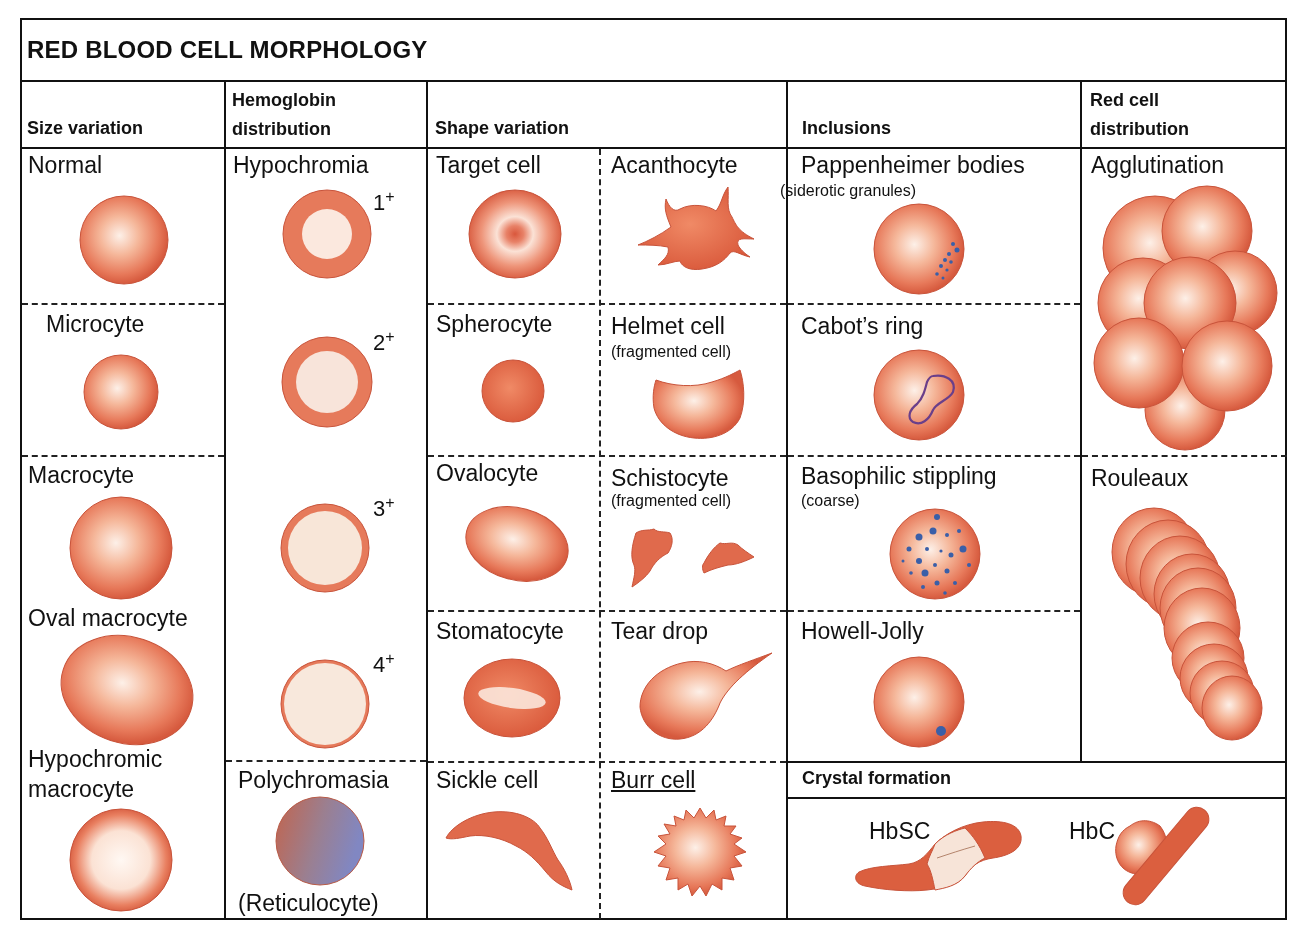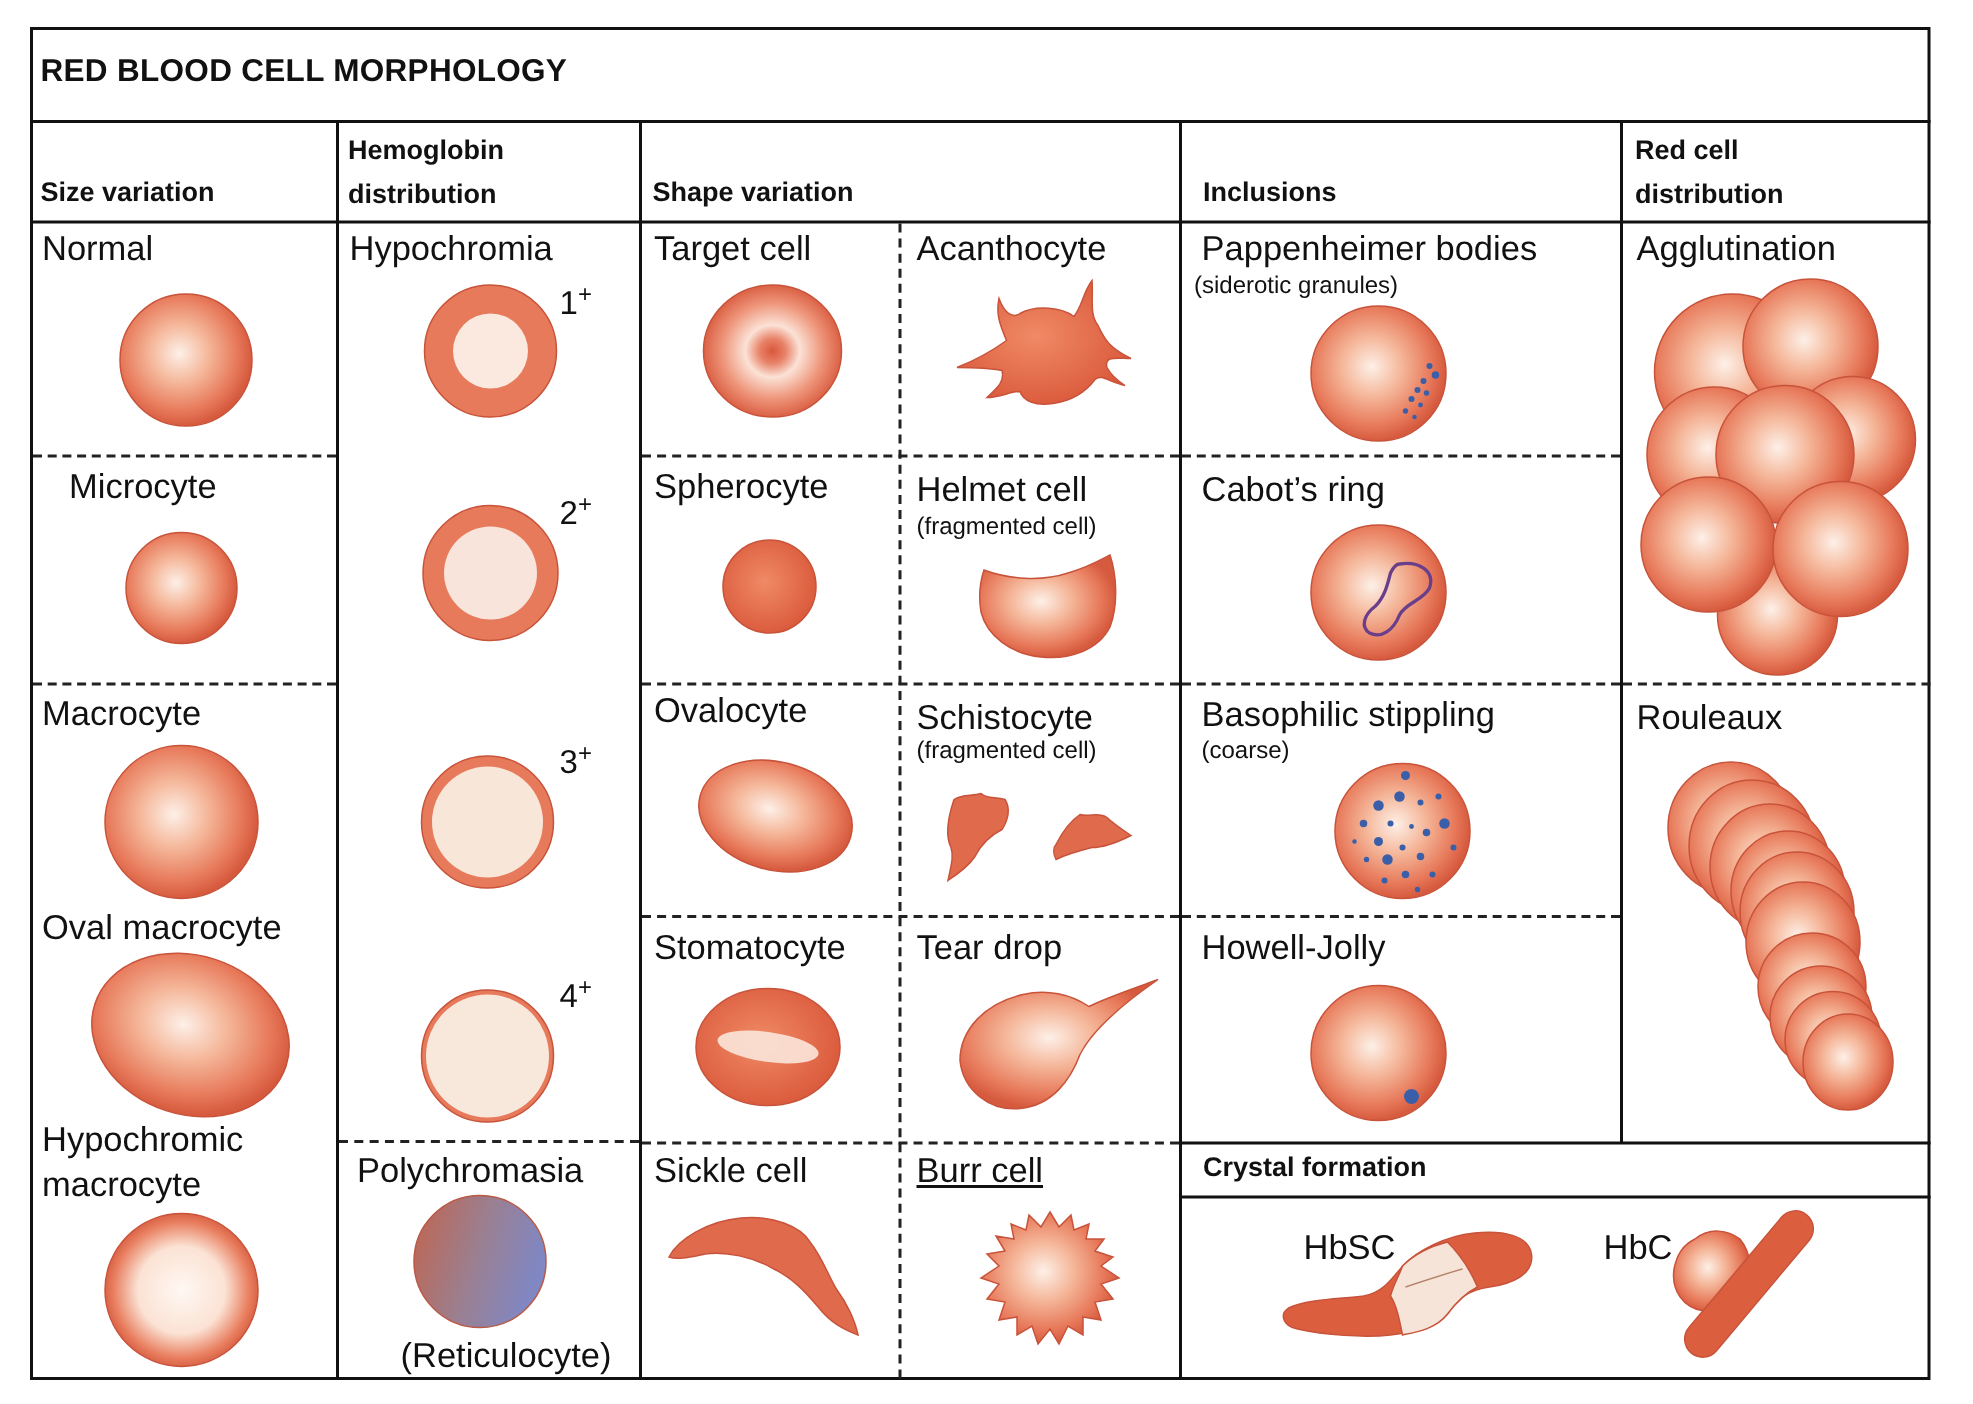--- a/index.html
+++ b/index.html
@@ -1,20 +1,20 @@
 <!DOCTYPE html>
 <html><head>
   <meta charset="utf-8">
   <style>
     html, body { margin: 0; padding: 0; background: #ffffff; }
     body { width: 1315px; height: 936px; position: relative; overflow: hidden;
            font-family: "Liberation Sans", sans-serif; color: #111; }
     .frame { position: absolute; left: 20px; top: 18px; width: 1267px; height: 902px;
              border: 2px solid #111; box-sizing: border-box; }
-    .title { position: absolute; left: 27px; top: 36px; font-size: 21px; font-weight: bold; letter-spacing: 0.2px; }
+    .title { position: absolute; left: 27px; top: 36px; font-size: 24px; font-weight: bold; letter-spacing: 0.2px; }
     .hline { position: absolute; height: 0; border-top: 2px solid #111; }
     .vline { position: absolute; width: 0; border-left: 2px solid #111; }
     .hdash { position: absolute; height: 0; border-top: 2px dashed #222; }
     .vdash { position: absolute; width: 0; border-left: 2px dashed #222; }
     .hdr { position: absolute; font-size: 18px; font-weight: bold; line-height: 29px; }
     .lbl { position: absolute; font-size: 23px; line-height: 26px; white-space: nowrap; }
     .sub { position: absolute; font-size: 16px; white-space: nowrap; }
     .grade { position: absolute; font-size: 22px; }
     .grade sup { font-size: 16px; vertical-align: 8px; }
     svg.cell { position: absolute; overflow: visible; }
@@ -147,21 +147,21 @@
 <svg class="cell" style="left:281px;top:659px;" width="90" height="92">
     <circle cx="44" cy="45" r="44" fill="#e67a5b" stroke="#c8533a"></circle>
     <circle cx="44" cy="45" r="41" fill="#f8e8dc"></circle>
   </svg>
 <div class="grade" style="left:373px;top:650px;"><span>4</span><sup>+</sup></div>
 
 <div class="lbl" style="left:238px;top:767px;">Polychromasia</div>
 <svg class="cell" style="left:276px;top:795px;" width="90" height="94">
     <circle cx="44" cy="46" r="44" fill="url(#gPolyLin)" stroke="#b85a46"></circle>
   </svg>
-<div class="lbl" style="left:238px;top:890px;margin-left:29px;">(Reticulocyte)</div>
+<div class="lbl" style="left:238px;top:890px;">(Reticulocyte)</div>
 
 <div class="lbl" style="left:436px;top:152px;">Target cell</div>
 <svg class="cell" style="left:469px;top:189px;" width="94" height="92">
     <ellipse cx="46" cy="45" rx="46" ry="44" fill="url(#gTarget)" stroke="#c8533a"></ellipse>
   </svg>
 
 <div class="lbl" style="left:611px;top:152px;">Acanthocyte</div>
 <svg class="cell" style="left:636px;top:187px;" width="130" height="90">
   <path d="M35,40 C30,28 28,22 30,12 C33,20 38,26 44,22 C55,16 72,18 80,24 C86,16 86,8 92,0 C93,12 90,22 96,30 C100,38 102,44 118,52 C108,52 100,50 102,58 C104,62 108,66 114,70 C104,68 98,62 94,66 C88,74 80,80 66,82 C54,84 46,80 44,74 C38,74 30,78 22,78 C28,72 34,68 32,60 C22,58 12,58 2,58 C12,54 24,48 35,40 Z" fill="url(#gDense)" stroke="#c8533a"></path>
 </svg>
@@ -204,21 +204,21 @@
 <svg class="cell" style="left:444px;top:808px;" width="132" height="92">
   <path d="M2,30 C8,18 28,6 50,4 C72,2 90,10 96,20 C104,30 108,42 114,52 C120,60 126,72 128,82 C118,78 110,74 102,64 C92,52 84,44 72,38 C58,30 40,26 26,28 C16,30 8,32 2,30 Z" fill="#e06a4c" stroke="#c8533a"></path>
 </svg>
 
 <div class="lbl" style="left:611px;top:767px;text-decoration:underline;">Burr cell</div>
 <svg class="cell" style="left:650px;top:806px;" width="100" height="92">
   <polygon points="50,2 56,12 64,4 66,14 76,10 74,20 86,20 80,28 92,32 84,38 96,46 84,50 92,60 80,62 84,74 72,72 72,84 62,78 56,90 50,80 42,90 38,78 28,84 28,72 16,74 20,62 8,60 16,50 4,46 16,38 8,30 20,28 14,18 26,20 24,10 34,14 36,4 44,12" fill="url(#gNormal)" stroke="#c8533a"></polygon>
 </svg>
 
 <div class="lbl" style="left:801px;top:152px;">Pappenheimer bodies</div>
-<div class="sub" style="left:796px;top:182px;">(siderotic granules)</div>
+<div class="sub" style="left:780px;top:182px;">(siderotic granules)</div>
 <svg class="cell" style="left:873px;top:204px;" width="94" height="92">
   <circle cx="46" cy="45" r="45" fill="url(#gNormal)" stroke="#c8533a"></circle>
   <g fill="#3a5fa8">
     <circle cx="80" cy="40" r="2"></circle>
       <circle cx="84" cy="46" r="2.5"></circle>
       <circle cx="76" cy="50" r="2"></circle>
     <circle cx="72" cy="56" r="2"></circle>
       <circle cx="78" cy="58" r="1.8"></circle>
       <circle cx="68" cy="62" r="2"></circle>
     <circle cx="74" cy="66" r="1.6"></circle>

